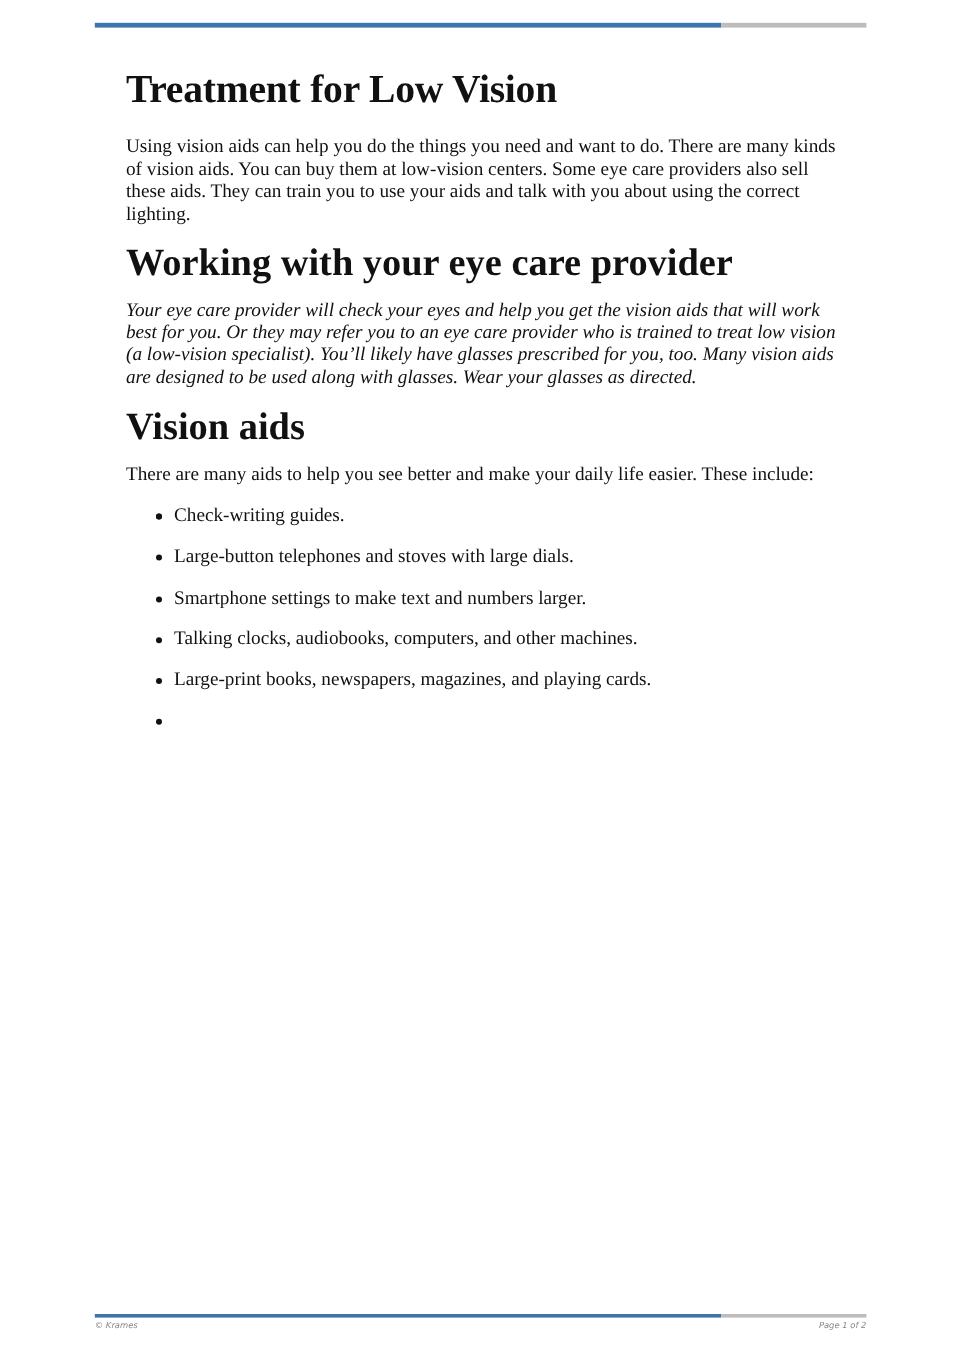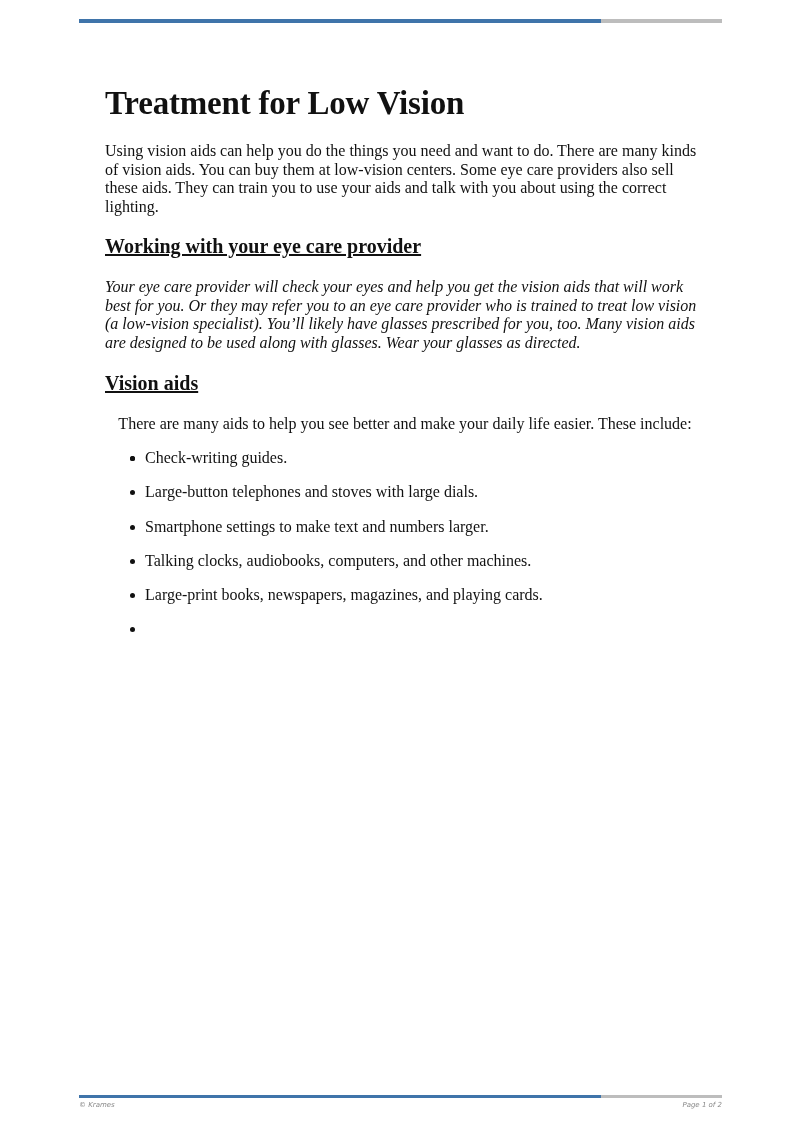--- a/index.html
+++ b/index.html
@@ -25,46 +25,44 @@
     .rule .blue { width: 522px; height: 100%; }
     .rule .gray { flex: 1; height: 100%; }
     .rule-top { top: 19px; }
     .rule-bottom { top: 1095px; height: 3px; }
 
     .content {
       position: absolute;
       left: 105px;
       top: 52px;
       width: 600px;
-      margin-top: 28px;
     }
     h1 {
       font-size: 33px;
       font-weight: bold;
       margin: 0;
       line-height: 46px;
       letter-spacing: -0.2px;
     }
     h2 {
-      font-size: 20px;
+      font-size: 32px;
       font-weight: bold;
       margin: 0;
       line-height: 30px;
-      text-decoration: underline;
     }
     p {
       font-size: 16px;
       line-height: 18.7px;
       margin: 0;
     }
     .intro { margin-top: 16px; }
     .h2-working { margin-top: 14px; }
     .p-working { margin-top: 17px; font-style: italic; }
     .h2-aids { margin-top: 15px; }
-    .p-aids { margin-top: 17px; text-align: center; }
+    .p-aids { margin-top: 17px; }
     ul {
       list-style: none;
       margin: 13px 0 0 0;
       padding: 0;
     }
     ul li {
       position: relative;
       padding-left: 40px;
       font-size: 16px;
       line-height: 18.7px;

